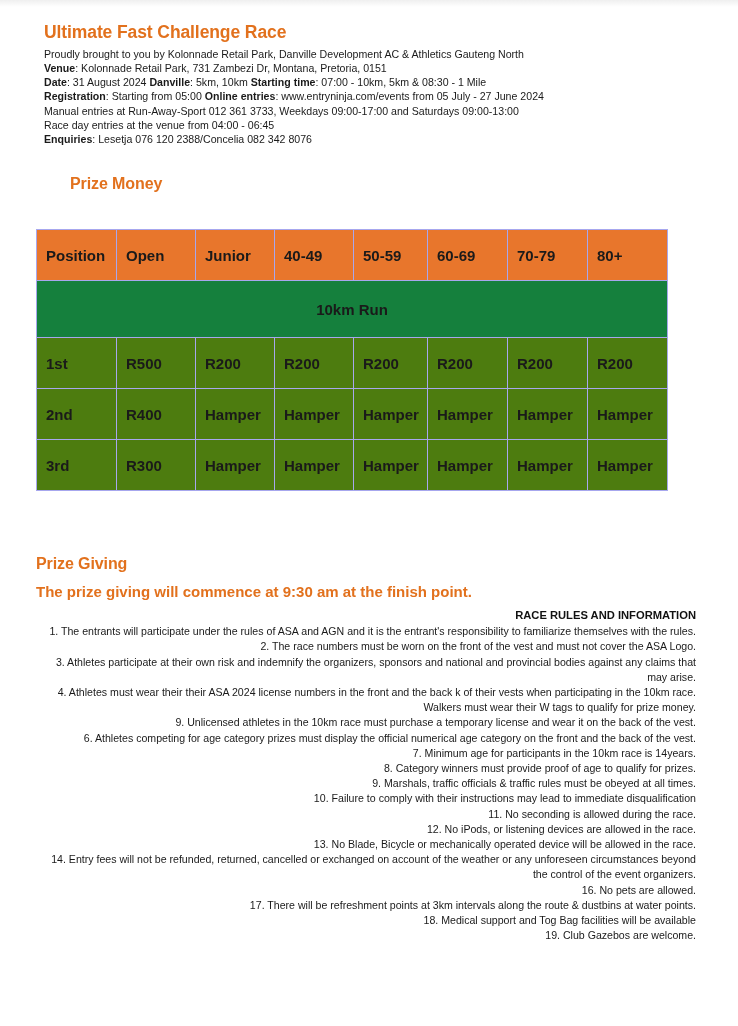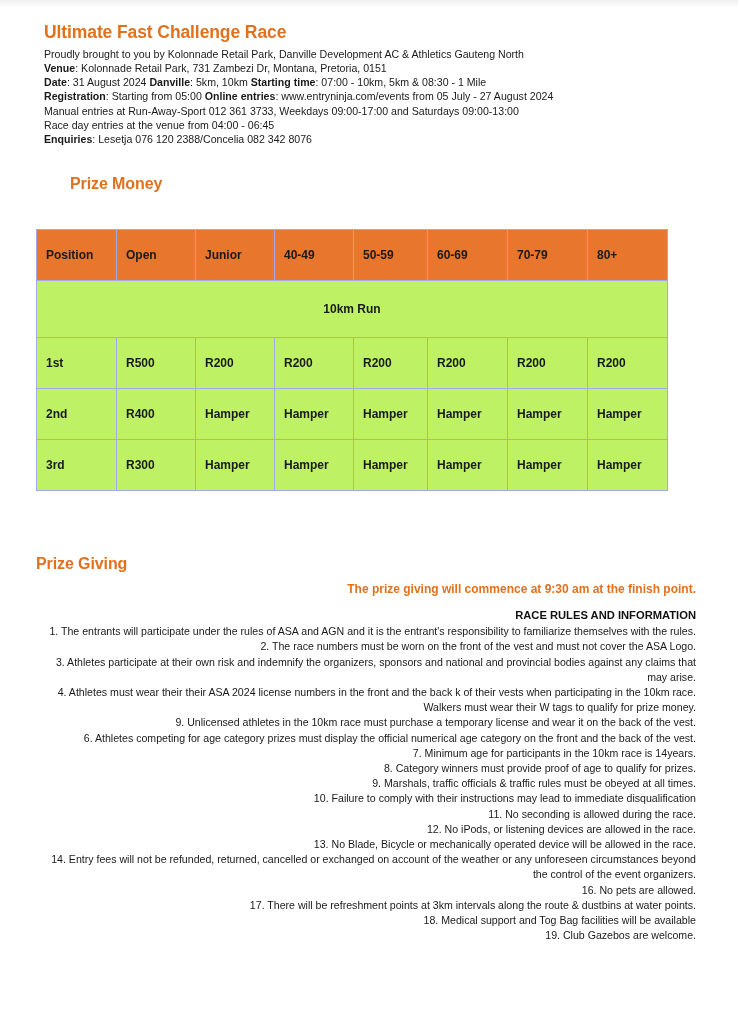--- a/index.html
+++ b/index.html
@@ -83,61 +83,60 @@
     border-collapse: collapse;
     width: 631px;
     table-layout: fixed;
     font-size: 10.4px;
   }
   table.prize-table td, table.prize-table th {
     border: 1.3px solid #a7a7ee;
     font-weight: bold;
     text-align: left;
     padding: 0 0 0 9px;
-    font-size: 12px;
+    font-size: 15px;
     color: #1a1a1a;
     vertical-align: middle;
   }
   table.prize-table thead th {
     background: #e8762c;
     height: 50px;
   }
   table.prize-table tr.band-row td {
-    background: #bef264;
+    background: #15803d;
     height: 56px;
     text-align: center;
     padding-left: 0;
   }
   table.prize-table tbody tr.data-row td {
-    background: #bef264;
+    background: #4d7c0f;
     height: 50px;
   }
   col.c1 { width: 80px; }
   col.c2 { width: 79px; }
   col.c3 { width: 79px; }
   col.c4 { width: 79px; }
   col.c5 { width: 74px; }
   col.c6 { width: 80px; }
   col.c7 { width: 80px; }
   col.c8 { width: 80px; }
 
   
   .prize-giving-block {
     position: absolute;
     left: 36px;
     top: 554px;
     width: 660px;
   }
   .prize-giving-note {
-    font-size: 12px;
+    font-size: 15px;
     font-weight: bold;
     color: #e2711d;
     margin-top: 9px;
     line-height: 1.3;
-    text-align: right;
   }
 
   .rules-block {
     position: absolute;
     left: 36px;
     top: 608px;
     width: 660px;
     text-align: right;
   }
   .rules-title {
@@ -166,21 +165,21 @@
 <div class="top-band"></div>
 
 <div class="page">
 
   <div class="content">
     <h1 class="title">Ultimate Fast Challenge Race</h1>
     <div class="info-lines">
         <div class="line"><span>Proudly brought to you by Kolonnade Retail Park, Danville Development AC &amp; Athletics Gauteng North</span></div>
         <div class="line"><b>Venue</b><span>: Kolonnade Retail Park, 731 Zambezi Dr, Montana, Pretoria, 0151</span></div>
         <div class="line"><b>Date</b><span>: 31 August 2024 </span><b>Danville</b><span>: 5km, 10km </span><b>Starting time</b><span>: 07:00 - 10km, 5km &amp; 08:30 - 1 Mile</span></div>
-        <div class="line"><b>Registration</b><span>: Starting from 05:00 </span><b>Online entries</b><span>: www.entryninja.com/events from 05 July - 27 August 2024</span></div>
+        <div class="line"><b>Registration</b><span>: Starting from 05:00 </span><b>Online entries</b><span>: www.entryninja.com/events from 05 July - 27 June 2024</span></div>
         <div class="line"><span>Manual entries at Run-Away-Sport 012 361 3733, Weekdays 09:00-17:00 and Saturdays 09:00-13:00</span></div>
         <div class="line"><span>Race day entries at the venue from 04:00 - 06:45</span></div>
         <div class="line"><b>Enquiries</b><span>: Lesetja 076 120 2388/Concelia 082 342 8076</span></div>
       </div>
   </div>
 
   <div class="prize-money-head">
     <h2 class="section-heading">Prize Money</h2>
   </div>
 

